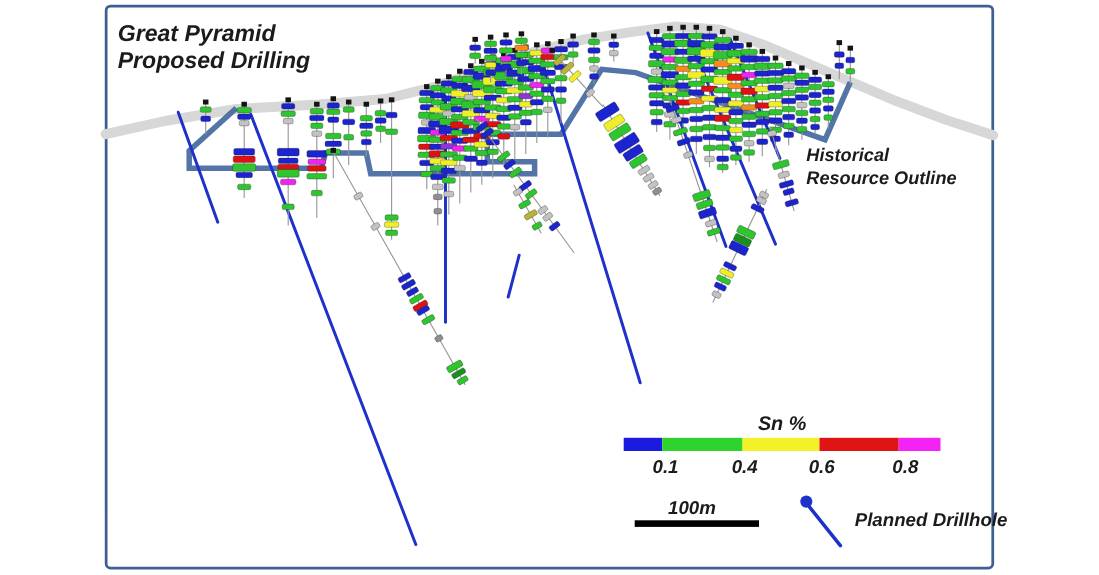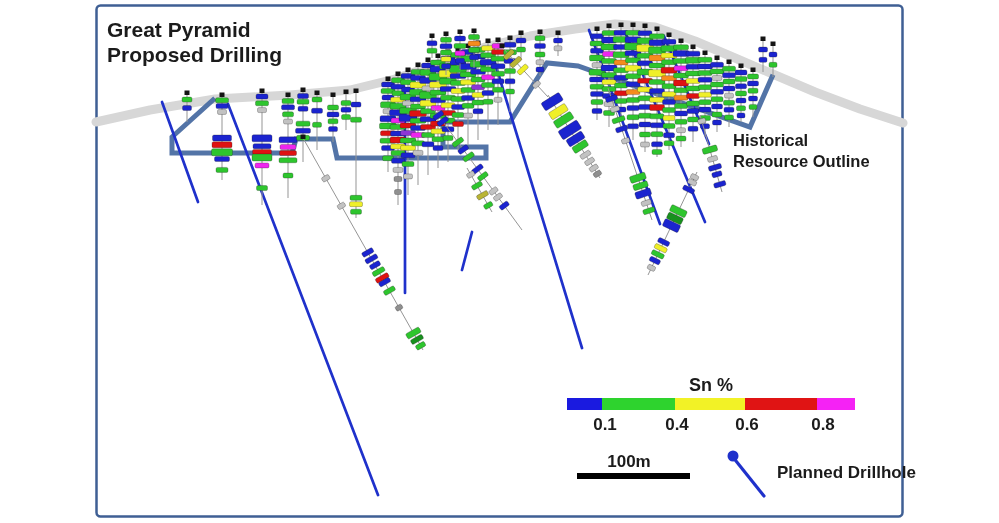--- a/index.html
+++ b/index.html
@@ -1,17 +1,17 @@
 <!DOCTYPE html>
 <html><head>
 <meta charset="utf-8">
 <style>
   html,body{margin:0;padding:0;background:#ffffff;}
   .stage{position:relative;width:999px;height:523px;background:#ffffff;overflow:hidden;
-         font-family:"Liberation Sans",sans-serif;}
+         font-family:"Liberation Sans",sans-serif;font-style:italic;}
   svg{position:absolute;left:0;top:0;}
   text{font-family:"Liberation Sans",sans-serif;fill:#1b1b1b;}
   .ttl{font-size:21px;font-weight:bold;}
   .lbl{font-size:16.5px;font-weight:bold;}
   .tick{font-size:17px;font-weight:bold;}
 </style>
 </head>
 <body>
 
 <div class="stage">

